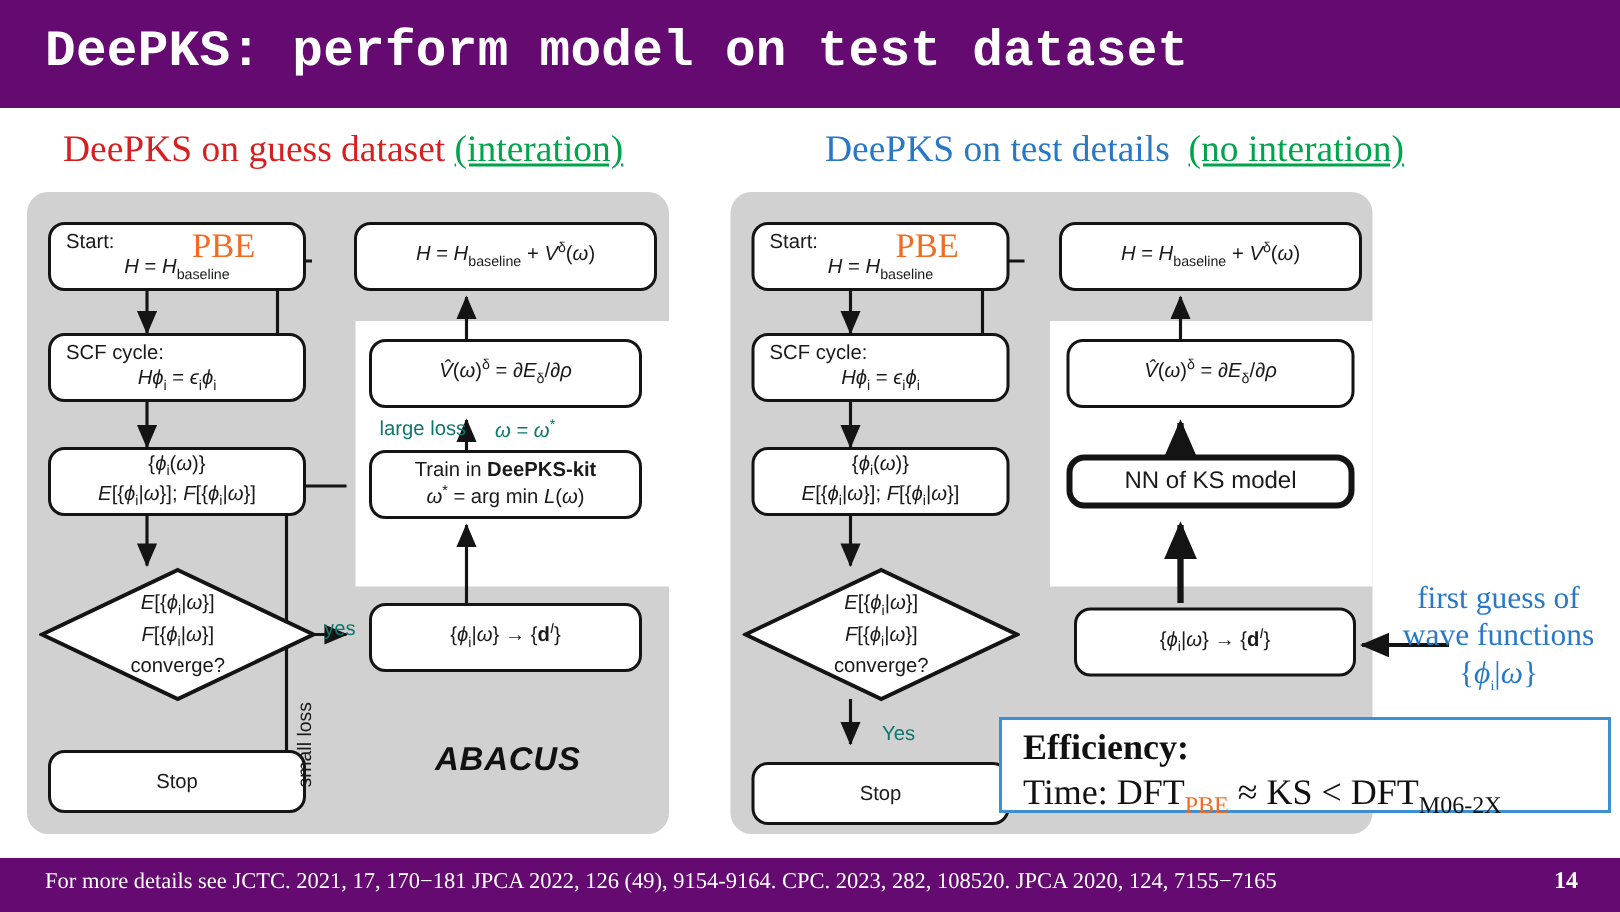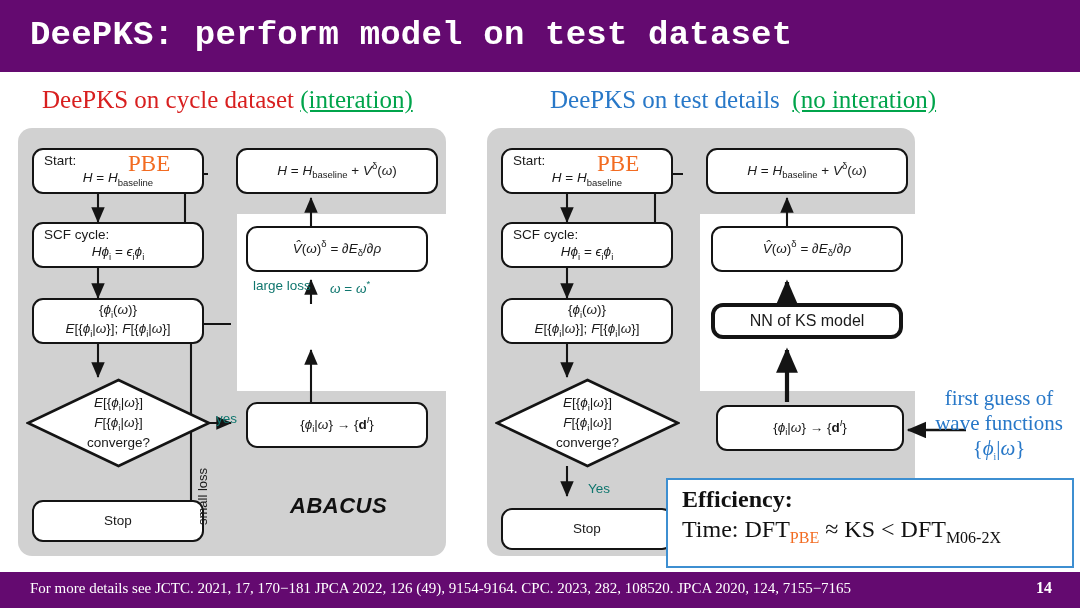--- a/index.html
+++ b/index.html
@@ -130,21 +130,21 @@
 </style>
 </head>
 <body>
 
 <div class="slide">
 
   <div class="titlebar"></div>
   <div class="title">DeePKS: perform model on test dataset</div>
 
   <div class="subhead" id="sub-left">
-    <span class="c-red">DeePKS on cycle dataset</span>
+    <span class="c-red">DeePKS on guess dataset</span>
     <span class="c-green">(interation)</span>
   </div>
   <div class="subhead" id="sub-right">
     <span class="c-blue">DeePKS on test details</span>
     &nbsp;<span class="c-green">(no interation)</span>
   </div>
 
   <div class="gpanel" style="left:18px;top:128px;width:428px;height:428px;"></div>
   <div class="wpanel" style="left:237px;top:214px;width:209px;height:177px;"></div>
 
@@ -221,20 +221,28 @@
 
   <div class="box" style="left:246px;top:226px;width:182px;height:46px;">
     <span class="l">
       <i>V̂</i>(<i>ω</i>)<span class="sup">δ</span> = ∂<i>E</i><span class="sub">δ</span>/∂<i>ρ</i>
     </span>
   </div>
 
   <div class="lbl" style="left:253px;top:278px;">large loss</div>
   <div class="lbl" style="left:330px;top:278px;"><i>ω</i> = <i>ω</i><span class="sup">*</span></div>
 
+  <div class="box" style="left:246px;top:300px;width:182px;height:46px;">
+    <span class="l">
+      <span>Train in </span><b>DeePKS-kit</b>
+    </span>
+    <span class="l">
+      <i>ω</i><span class="sup">*</span> = arg min <i>L</i>(<i>ω</i>)
+    </span>
+  </div>
 
   <div class="box" style="left:246px;top:402px;width:182px;height:46px;">
     <span class="l">
       {<i>ϕ</i><span class="sub">i</span>|<i>ω</i>} → {<b>d</b><span class="sup"><i>I</i></span>}
     </span>
   </div>
 
   <div class="lbl" style="left:216px;top:411px;">yes</div>
   <div class="lbl-rot" style="left:195px;top:525px;">small loss</div>
 
@@ -339,21 +347,21 @@
     </defs>
     <line x1="66" y1="12" x2="8" y2="12" stroke="#141414" stroke-width="2.6" marker-end="url(#arL)"></line>
   </svg>
 
   <div class="annot" style="left:924px;top:386px;width:150px;">
     <div>first guess of</div>
     <div>wave functions</div>
     <div>{<i>ϕ</i><span class="sub">i</span>|<i>ω</i>}</div>
   </div>
 
-  <div class="effbox" style="left:666px;top:478px;width:408px;height:90px;">
+  <div class="effbox" style="left:666px;top:478px;width:408px;height:64px;">
     <div class="eff-t1">Efficiency:</div>
     <div class="eff-t2">
       <span>Time: DFT</span><span class="sub eff-or" style="font-size:16px;">PBE</span><span> ≈ KS &lt; DFT</span><span class="sub" style="font-size:16px;">M06-2X</span>
     </div>
   </div>
 
   <div class="footer"></div>
   <div class="foot-txt">For more details see JCTC. 2021, 17, 170−181   JPCA 2022, 126 (49), 9154-9164.  CPC. 2023, 282, 108520. JPCA 2020, 124, 7155−7165</div>
   <div class="page-no">14</div>
 

